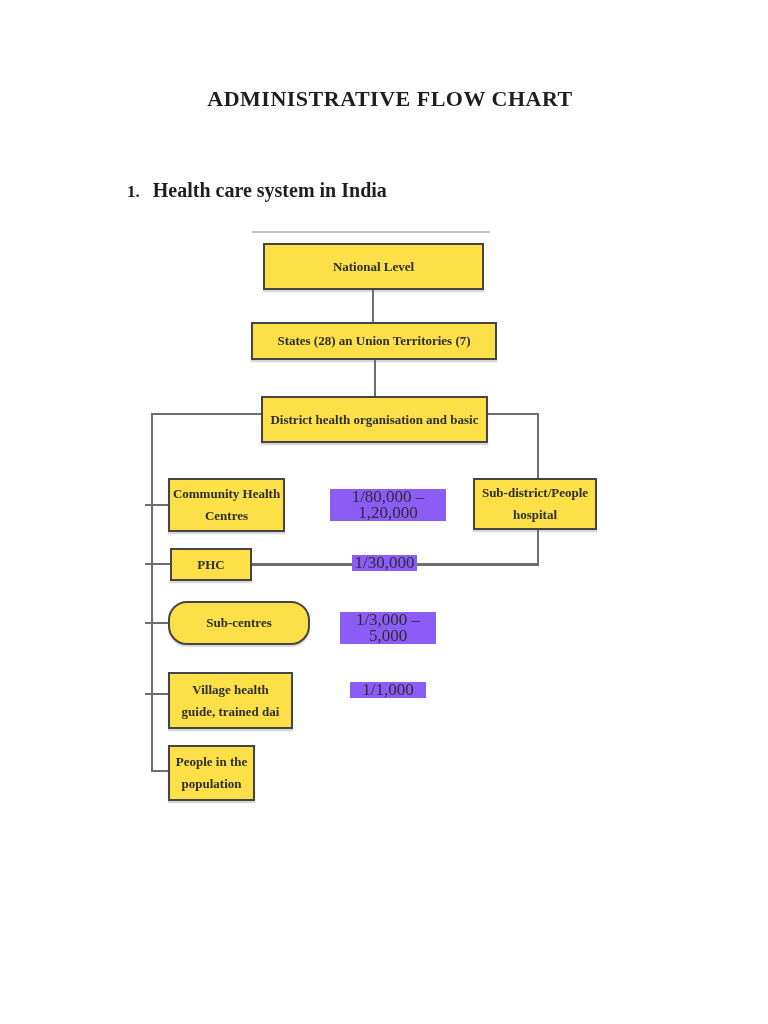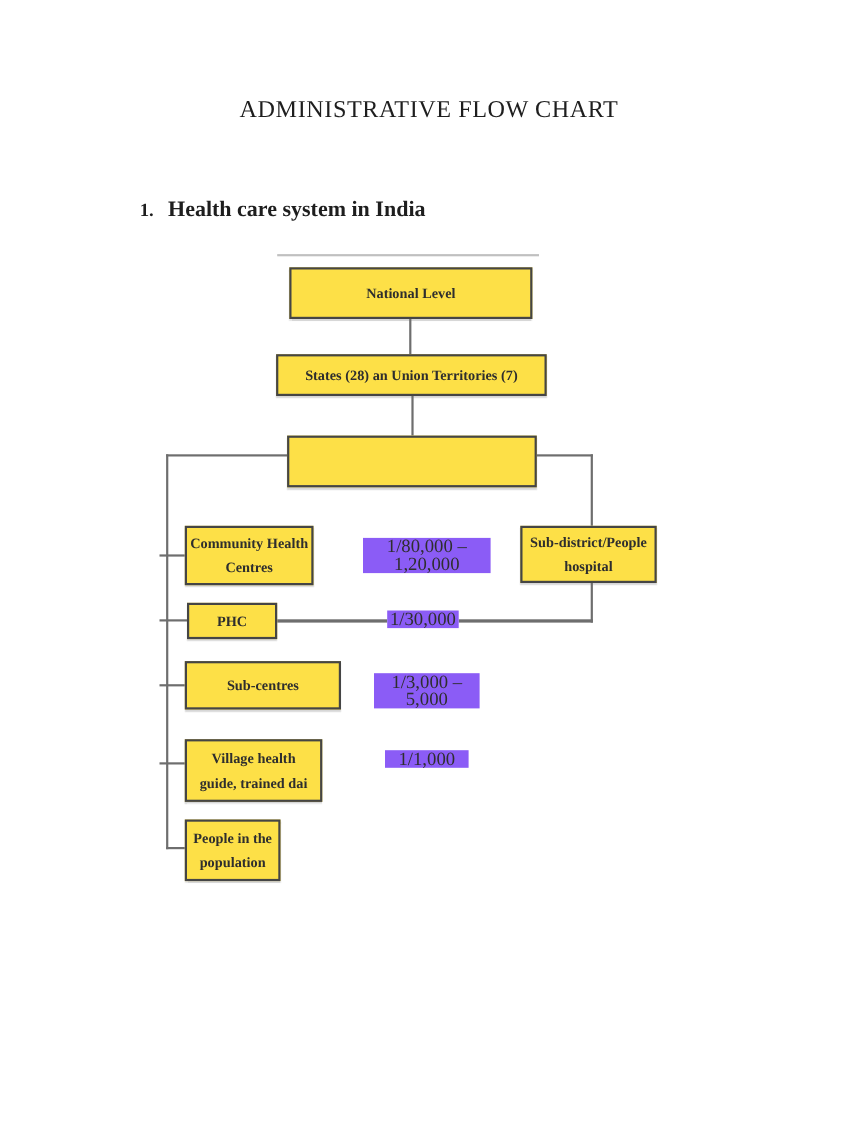--- a/index.html
+++ b/index.html
@@ -11,21 +11,21 @@
   *{box-sizing:border-box; margin:0; padding:0;}
   html,body{background:#ffffff;}
   body{
     width:768px; height:1024px;
     position:relative; overflow:hidden;
     font-family:"Liberation Serif","DejaVu Serif",serif;
     color:var(--text);
   }
   .doc-title{
     position:absolute; left:12px; right:0; top:86px;
-    text-align:center; font-weight:normal; font-size:22px;
+    text-align:center; font-weight:bold; font-size:22px;
     letter-spacing:0.5px; color:#1e1e1e;
   }
   .section-head{
     position:absolute; left:127px; top:162px;
     display:flex; align-items:baseline; color:#1e1e1e;
   }
   .section-num{font-weight:bold; font-size:17px; margin-right:13px;}
   .section-text{font-weight:bold; font-size:20px;margin-top:17px;}
 
   .node{
@@ -35,21 +35,21 @@
     display:flex; flex-direction:column; align-items:center; justify-content:center;
     text-align:center; font-weight:bold; font-size:13px; line-height:22px;
     color:var(--text);
   }
   #node-national   {left:263px; top:243px; width:221px; height:47px;}
   #node-states     {left:251px; top:322px; width:246px; height:38px;}
   #node-district   {left:261px; top:396px; width:227px; height:47px;}
   #node-chc        {left:168px; top:478px; width:117px; height:54px;}
   #node-subdistrict{left:473px; top:478px; width:124px; height:52px;}
   #node-phc        {left:170px; top:548px; width:82px;  height:33px;}
-  #node-subcentres {left:168px; top:601px; width:142px; height:44px;}
+  #node-subcentres {left:168px; top:601px; width:142px; height:44px;border-radius:19px;}
   #node-village    {left:168px; top:672px; width:125px; height:57px;}
   #node-people     {left:168px; top:745px; width:87px;  height:56px;}
 
   .line{position:absolute; background:var(--line);}
   #c-nat-states     {left:372px; top:290px; width:2px;   height:32px;}
   #c-states-district{left:374px; top:360px; width:2px;   height:36px;}
   #c-district-left  {left:151px; top:413px; width:110px; height:2px;}
   #c-left-rail      {left:151px; top:413px; width:2px;   height:359px;}
   #c-district-right {left:488px; top:413px; width:51px;  height:2px;}
   #c-right-down1    {left:537px; top:413px; width:2px;   height:65px;}
@@ -105,20 +105,21 @@
 
   <div class="node" id="node-national">
     <span>National Level</span>
   </div>
 
   <div class="node" id="node-states">
     <span>States (28) an Union Territories (7)</span>
   </div>
 
   <div class="node" id="node-district">
+    <span>District health organisation and basic</span>
   </div>
 
   <div class="node" id="node-chc">
     <span>Community Health</span>
     <span>Centres</span>
   </div>
 
   <div class="node" id="node-subdistrict">
     <span>Sub-district/People</span>
     <span>hospital</span>

